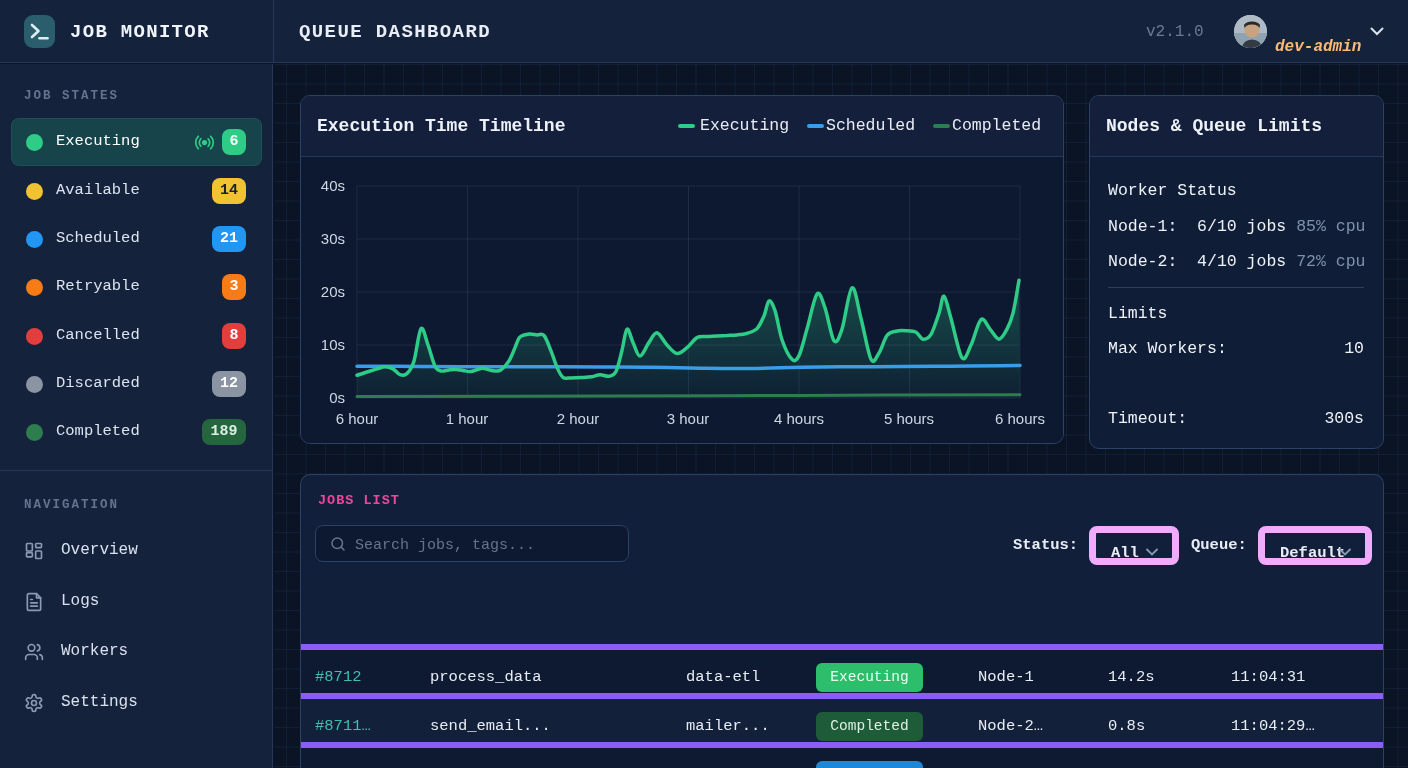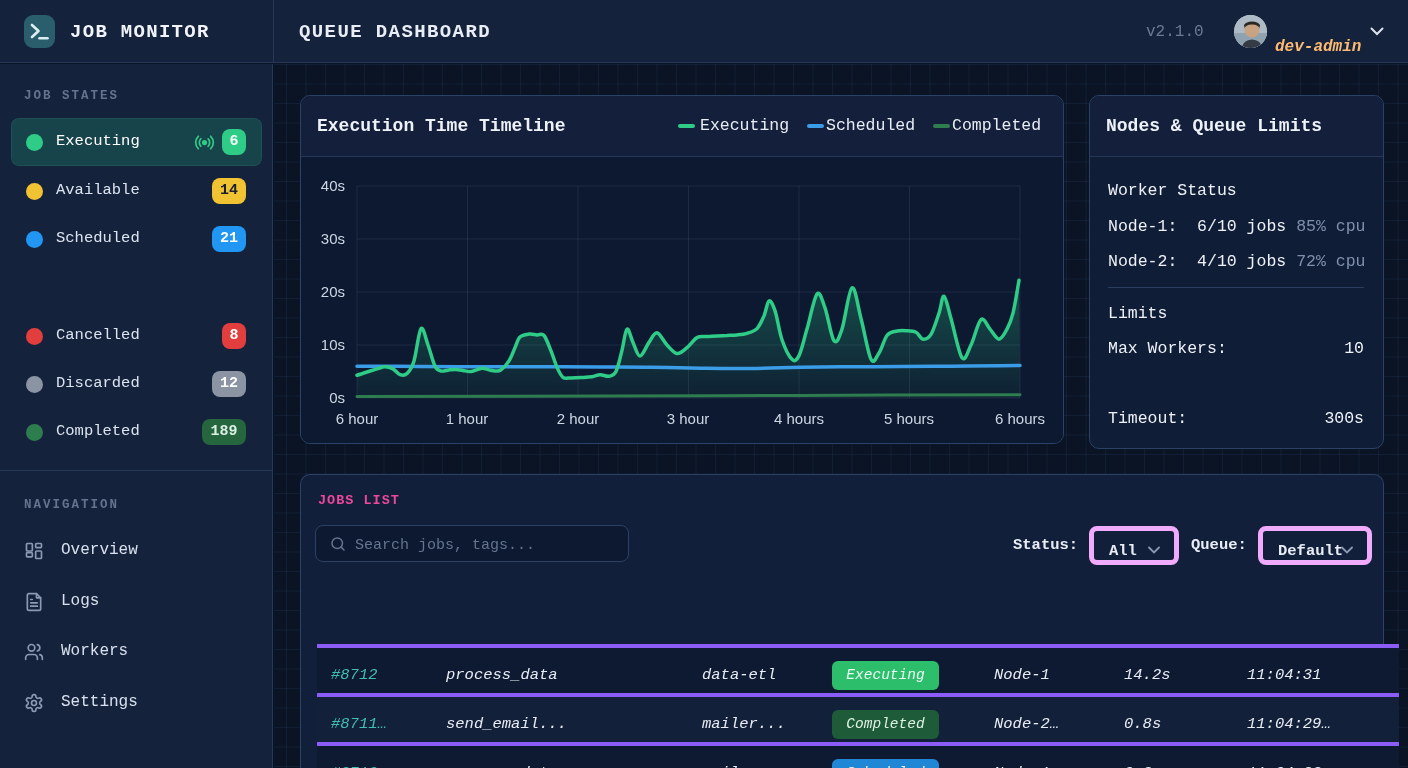--- a/index.html
+++ b/index.html
@@ -44,26 +44,26 @@
   .nrow { position:absolute; left:18px; right:19px; height:20px; font-size:16.5px; color:#eef2f8; white-space:pre; }
   .nrow .gray { color:#7e90ad; }
   .nrow .rt { position:absolute; right:0; top:0; }
   #ndiv { position:absolute; left:18px; right:19px; top:191px; height:1px; background:#2b3f61; }
   
   #jcard { left:300px; top:474px; width:1084px; height:340px; border-radius:10px 10px 0 0; border-bottom:none; background:#121f3a; }
   #jtitle { position:absolute; left:17px; top:18px; font-size:13.5px; font-weight:bold; color:#ec4899; letter-spacing:1px; }
   #search { position:absolute; left:14px; top:50px; width:314px; height:37px; border:1px solid #2c4166; border-radius:8px; background:#0d1930; }
   #search .ph { position:absolute; left:39px; top:11px; font-size:15px; color:#64748f; }
   .flabel { position:absolute; top:61px; font-size:15.5px; font-weight:bold; color:#e9eef6; }
-  .fsel { position:absolute; top:51px; height:39px; border:5px solid #f0abfc; border-radius:8px; background:#121f3a; font-size:15.5px; font-weight:bold; color:#e9eef6; }
+  .fsel { position:absolute; top:51px; height:39px; border:7px solid #f0abfc; border-radius:8px; background:#121f3a; font-size:15.5px; font-weight:bold; color:#e9eef6; }
   .fsel .txt { position:absolute; left:15px; top:11px; }
   
   #thead { position:absolute; left:0; top:106px; width:1082px; height:63px; background:#1a2a47; }
   .th { position:absolute; top:22px; font-size:15.5px; color:#8596b0; }
-  .trow { position:absolute; left:16px; width:1082px; height:49px; border-top:4px solid #8b5cf6;font-style:italic; }
+  .trow { position:absolute; left:0; width:1082px; height:49px; border-top:6px solid #8b5cf6; }
   .td { position:absolute; top:18px; font-size:15.5px; color:#e8edf5; }
   .tid { color:#41bfae; }
   .tbadge { position:absolute; top:13px; height:29px; border-radius:6px; font-size:14.5px; line-height:29px; text-align:center; }
   .c-id{left:14px;} .c-name{left:129px;} .c-queue{left:385px;} .c-status{left:515px;} .c-worker{left:677px;} .c-dur{left:807px;} .c-start{left:930px;}
 </style>
 </head>
 <body>
 <div id="main"></div>
 
 <div id="header">
@@ -107,20 +107,25 @@
   </div>
   <div class="staterow" style="top:103px;">
     <div class="dot" style="background:#f1c232;"></div>
       <div class="sname">Available</div>
     <div class="sbadge" style="left:201px;width:34px;background:#f1c232;color:#1a2030;">14</div>
   </div>
   <div class="staterow" style="top:151px;">
     <div class="dot" style="background:#2196f3;"></div>
       <div class="sname">Scheduled</div>
     <div class="sbadge" style="left:201px;width:34px;background:#2196f3;">21</div>
+  </div>
+  <div class="staterow" style="top:199px;">
+    <div class="dot" style="background:#f97b16;"></div>
+      <div class="sname">Retryable</div>
+    <div class="sbadge" style="left:211px;width:24px;background:#f97b16;">3</div>
   </div>
   <div class="staterow" style="top:248px;">
     <div class="dot" style="background:#e23e3e;"></div>
       <div class="sname">Cancelled</div>
     <div class="sbadge" style="left:211px;width:24px;background:#e23e3e;">8</div>
   </div>
   <div class="staterow" style="top:296px;">
     <div class="dot" style="background:#8a94a3;"></div>
       <div class="sname">Discarded</div>
     <div class="sbadge" style="left:201px;width:34px;background:#8a94a3;color:#fff;">12</div>

